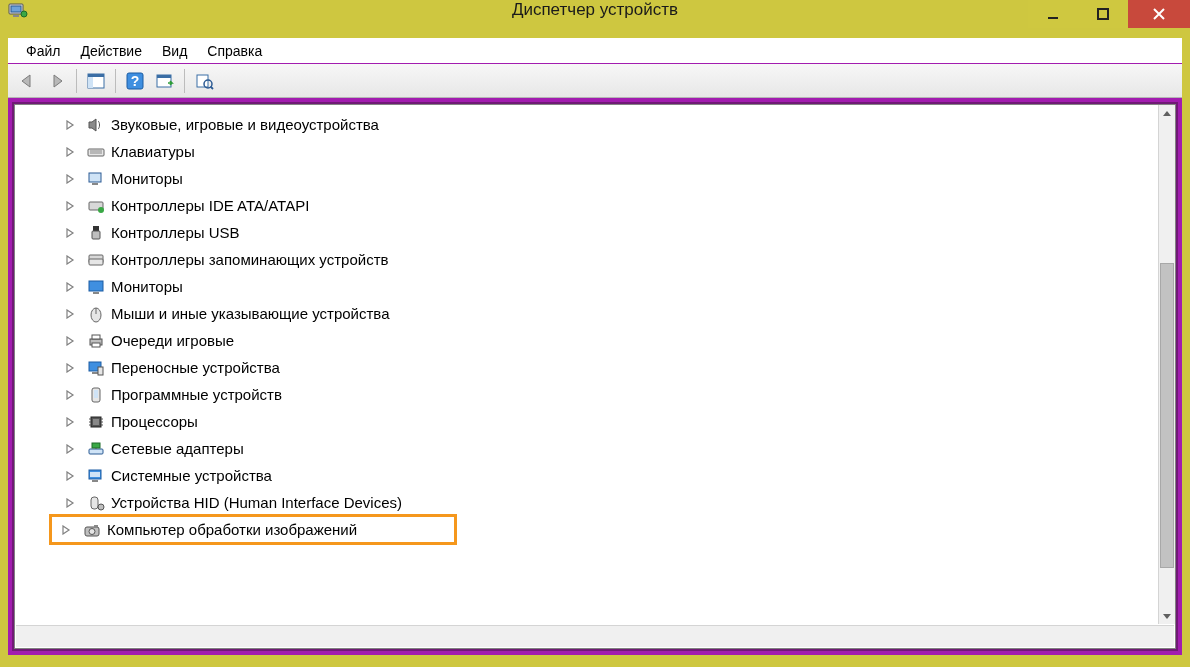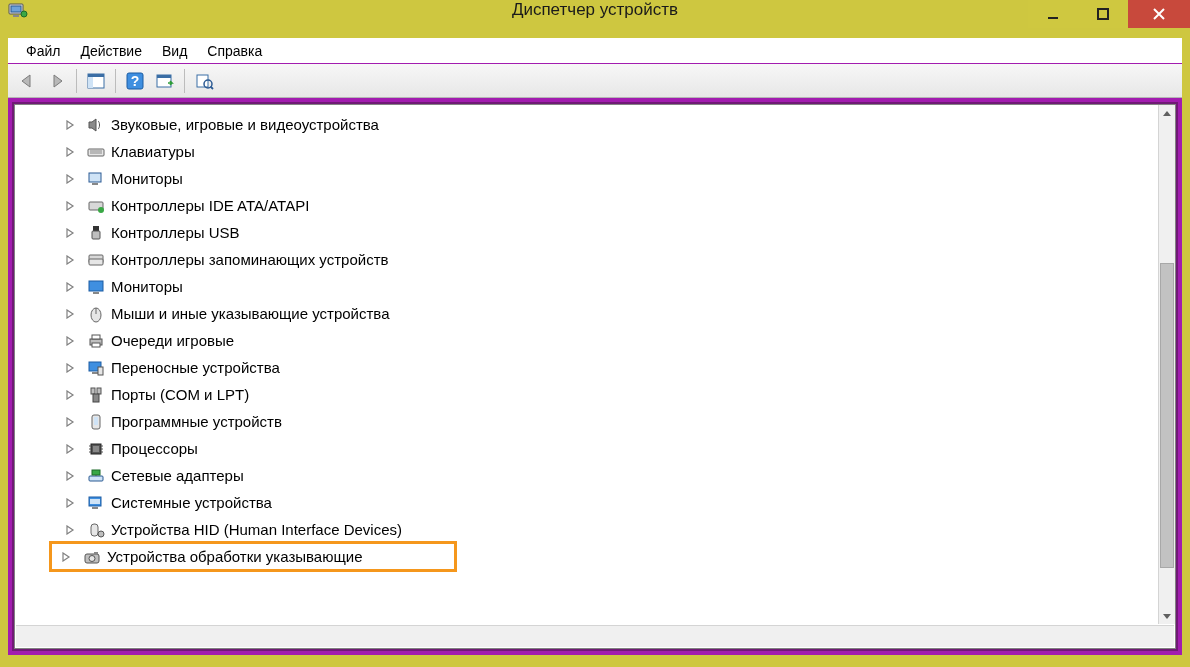--- a/index.html
+++ b/index.html
@@ -279,35 +279,20 @@
               <span class="tree-label">Переносные устройства</span>
             </div>
             <div class="tree-row">
               <span class="expander">
                 <svg width="10" height="10" viewBox="0 0 10 10">
                   <path d="M2 1 L8 5 L2 9 Z" fill="none" stroke="#808080" stroke-width="1.2"></path>
                 </svg>
               </span>
               <span class="dev-icon">
                 <svg width="18" height="18" viewBox="0 0 18 18">
-                  <rect x="4" y="2" width="4" height="6" fill="#bfbfbf" stroke="#555"></rect>
-                  <rect x="10" y="2" width="4" height="6" fill="#bfbfbf" stroke="#555"></rect>
-                  <rect x="6" y="8" width="6" height="8" fill="#888" stroke="#444"></rect>
-                </svg>
-              </span>
-              <span class="tree-label">Порты (COM и LPT)</span>
-            </div>
-            <div class="tree-row">
-              <span class="expander">
-                <svg width="10" height="10" viewBox="0 0 10 10">
-                  <path d="M2 1 L8 5 L2 9 Z" fill="none" stroke="#808080" stroke-width="1.2"></path>
-                </svg>
-              </span>
-              <span class="dev-icon">
-                <svg width="18" height="18" viewBox="0 0 18 18">
                   <rect x="5" y="2" width="8" height="14" rx="2" fill="#e6e6e6" stroke="#666"></rect>
                   <rect x="7" y="4" width="4" height="8" fill="#cfe3f6"></rect>
                 </svg>
               </span>
               <span class="tree-label">Программные устройств</span>
             </div>
             <div class="tree-row">
               <span class="expander">
                 <svg width="10" height="10" viewBox="0 0 10 10">
                   <path d="M2 1 L8 5 L2 9 Z" fill="none" stroke="#808080" stroke-width="1.2"></path>
@@ -377,21 +362,21 @@
                   <path d="M2 1 L8 5 L2 9 Z" fill="none" stroke="#808080" stroke-width="1.2"></path>
                 </svg>
               </span>
               <span class="dev-icon">
                 <svg width="18" height="18" viewBox="0 0 18 18">
                   <rect x="2" y="6" width="14" height="9" rx="2" fill="#bfbfbf" stroke="#555"></rect>
                   <circle cx="9" cy="10.5" r="3" fill="#e6e6e6" stroke="#555"></circle>
                   <rect x="11" y="4" width="4" height="2" fill="#888"></rect>
                 </svg>
               </span>
-              <span class="tree-label">Устройства обработки указывающие</span>
+              <span class="tree-label">Компьютер обработки изображений</span>
             </div>
           </div>
       </div>
 
       <div class="vscroll">
         <div class="arrow">
           <svg width="10" height="10" viewBox="0 0 10 10">
               <path d="M5 2 L9 7 L1 7 Z" fill="#606060"></path>
             </svg>
         </div>

